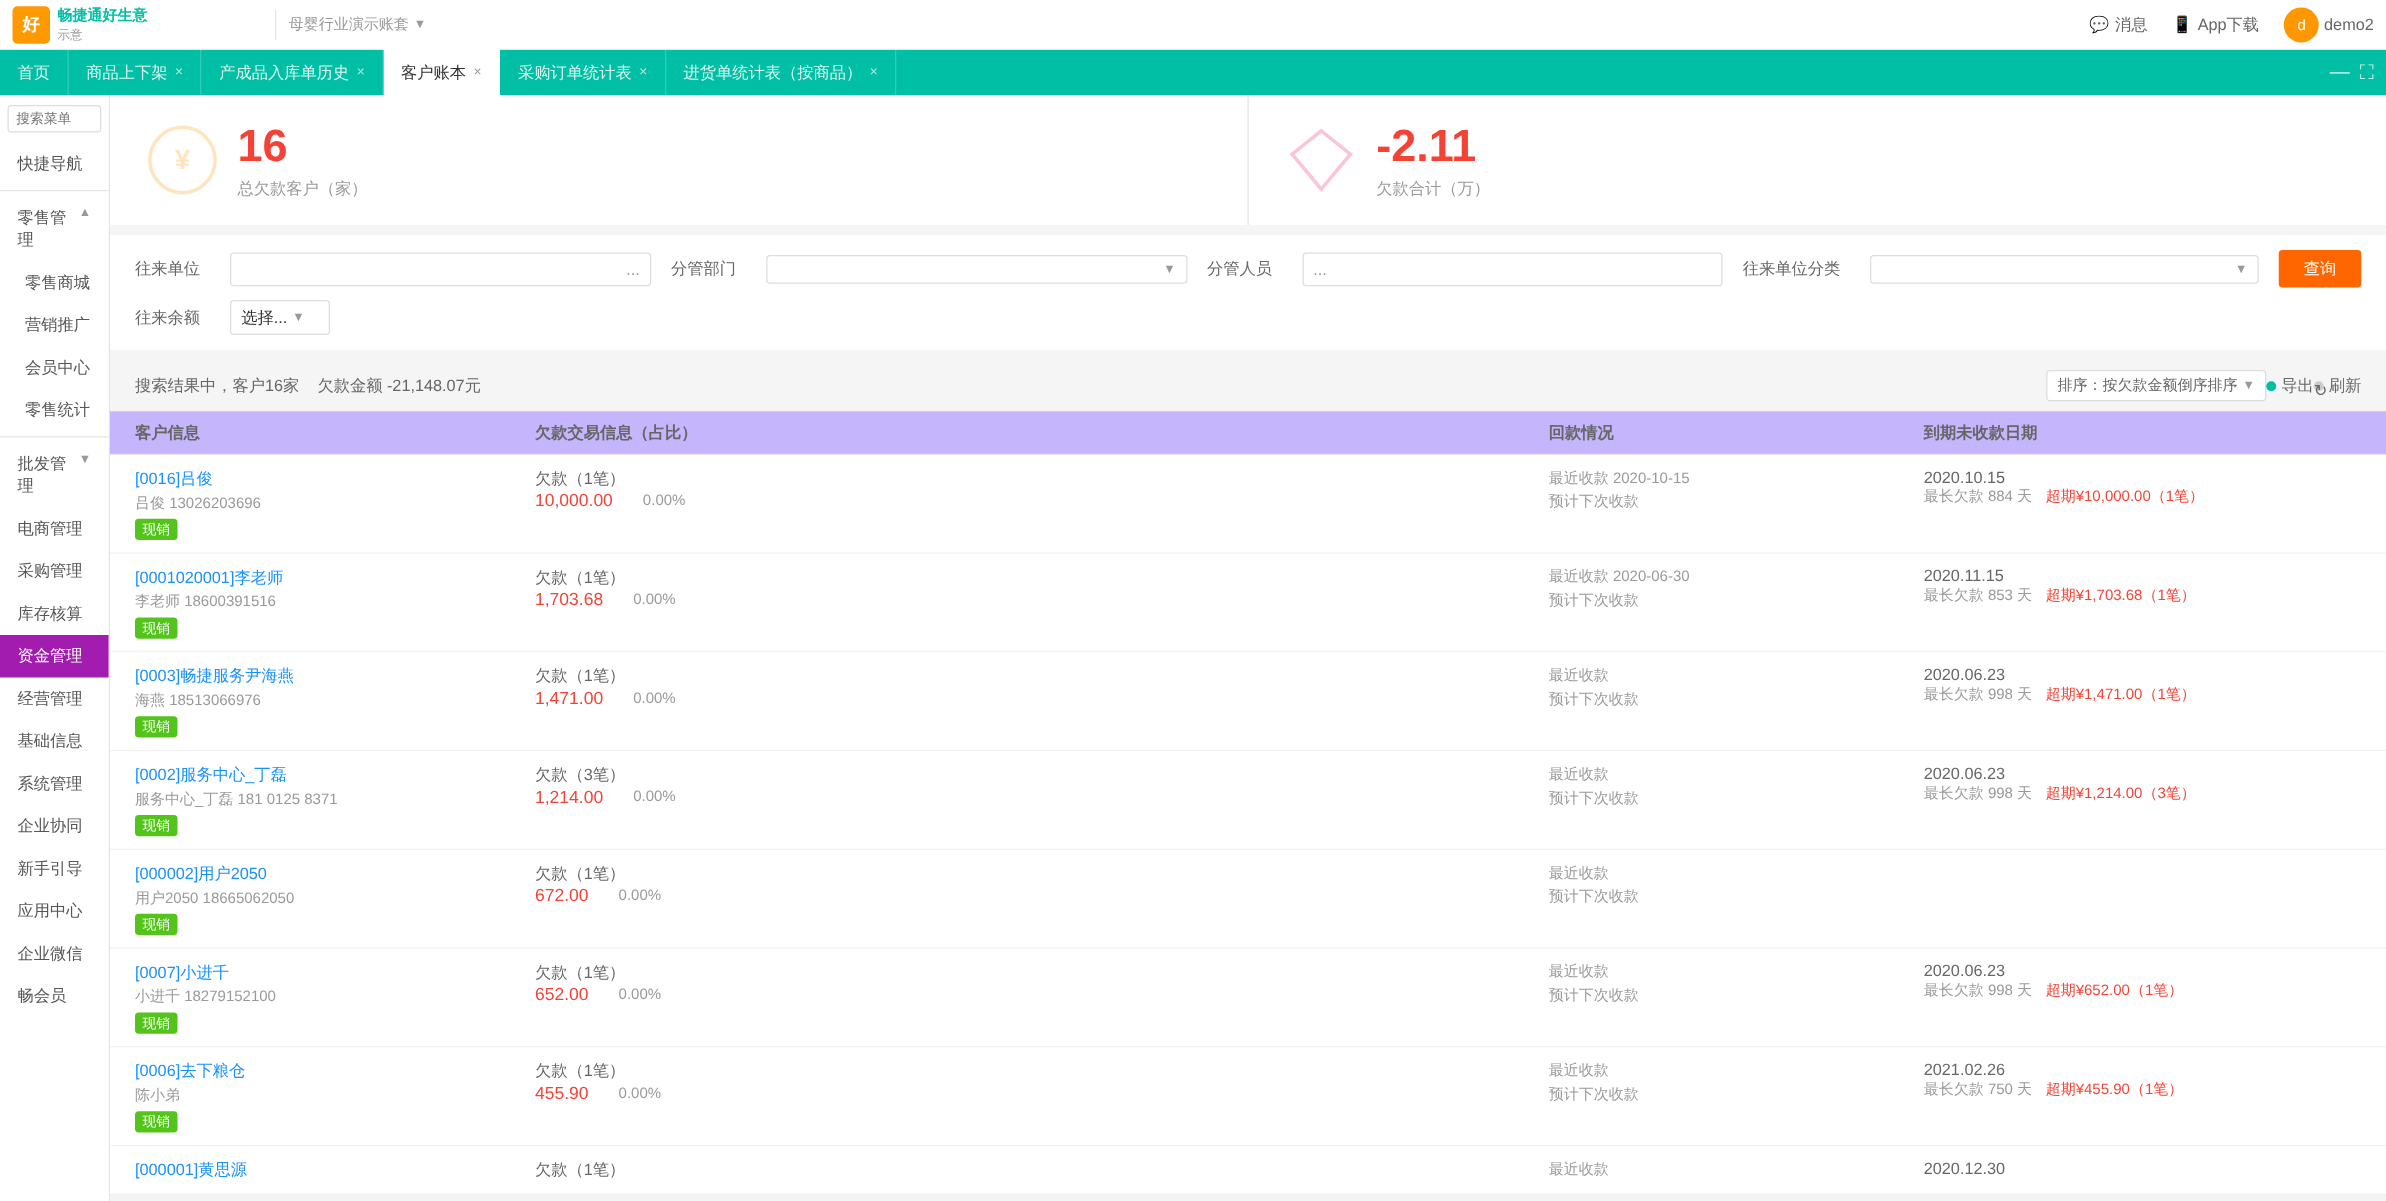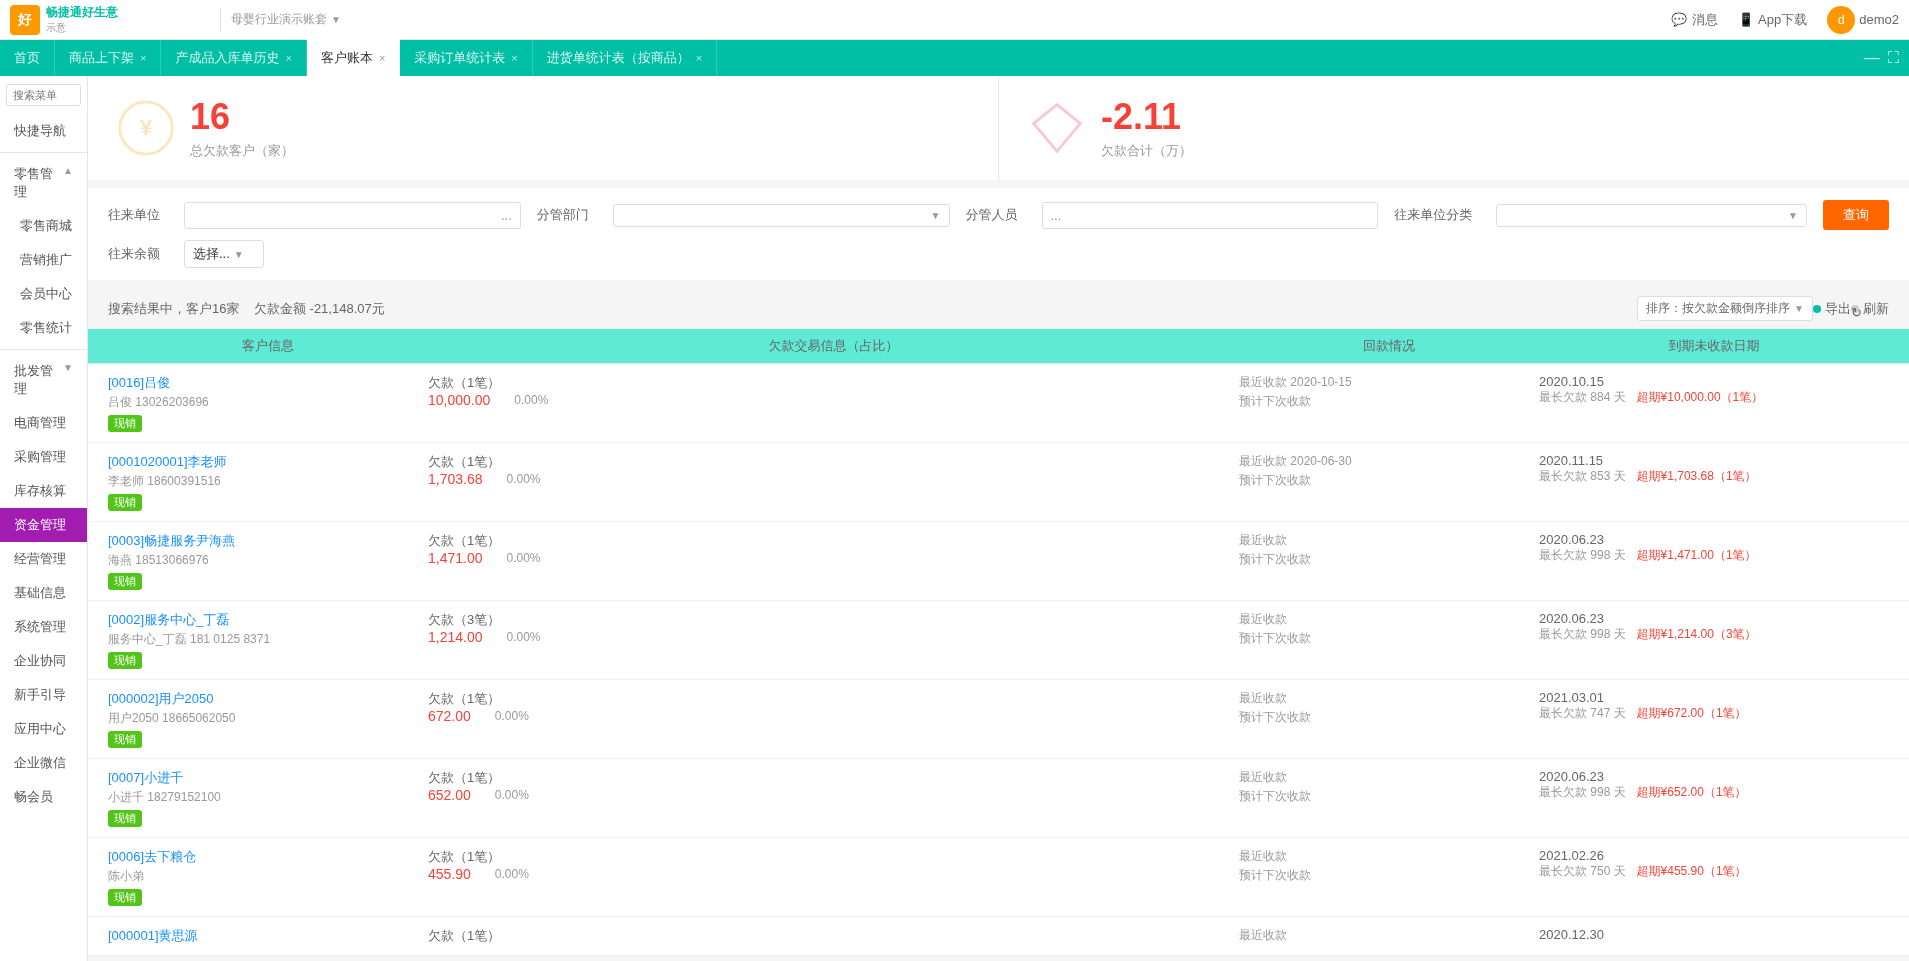--- a/index.html
+++ b/index.html
@@ -62,21 +62,21 @@
     
     .results-bar { background: #f5f5f5; padding: 8px 20px; display: flex; align-items: center; justify-content: space-between; font-size: 13px; color: #666; }
     .results-bar-right { display: flex; align-items: center; gap: 0; }
     .sort-select { border: 1px solid #ddd; border-radius: 3px; padding: 3px 8px; font-size: 12px; display: flex; align-items: center; gap: 4px; cursor: pointer; background: #fff; }
     .action-btn { display: flex; align-items: center; gap: 4px; cursor: pointer; font-size: 13px; color: #666; }
     .action-btn .dot { width: 8px; height: 8px; border-radius: 50%; background: #ccc; }
     .action-btn .dot.green { background: #00bfa5; }
 
     
     .data-table { background: #fff; }
-    .table-header { display: grid; grid-template-columns: 320px 1fr 300px 350px; padding: 8px 20px; background: #5eead4; border-bottom: 1px solid #e5e5e5; color: #666; font-weight: 400; font-size: 13px; text-align: center; }
+    .table-header { display: grid; grid-template-columns: 320px 1fr 300px 350px; padding: 8px 20px; background: #c4b5fd; border-bottom: 1px solid #e5e5e5; color: #666; font-weight: 700; font-size: 13px; }
     .table-row { display: grid; grid-template-columns: 320px 1fr 300px 350px; padding: 10px 20px; border-bottom: 1px solid #f0f0f0; align-items: start; background: #fff; }
 
     .customer-name { color: #1890ff; cursor: pointer; font-size: 13px; }
     .customer-sub { color: #999; font-size: 12px; margin-top: 2px; }
     .customer-tag { display: inline-block; background: #52c41a; color: #fff; border-radius: 3px; padding: 1px 6px; font-size: 11px; margin-top: 4px; }
 
     .debt-count { color: #666; font-size: 13px; }
     .debt-amount { color: #f44336; font-size: 14px; font-weight: 500; }
     .debt-ratio { color: #999; font-size: 12px; margin-left: 16px; }
     .debt-cell { display: flex; align-items: center; flex-wrap: wrap; gap: 8px; }
@@ -468,28 +468,20 @@
             </div>
             <div class="debt-cell">
               <span class="debt-amount">672.00</span>
               <span class="debt-ratio">0.00%</span>
             </div>
           </div>
           <div>
             <div class="collection-date">最近收款</div>
             <div class="collection-next">预计下次收款</div>
           </div>
-          <div>
-            <div class="due-date">2021.03.01</div>
-            <div>
-              <span class="overdue-days">最长欠款 747 天</span>
-              &nbsp;
-              <span class="overdue-amount">超期¥672.00（1笔）</span>
-            </div>
-          </div>
         </div>
 
         <div class="table-row">
           <div>
             <div class="customer-name">[0007]小进千</div>
             <div class="customer-sub">小进千 18279152100</div>
             <span class="customer-tag">现销</span>
           </div>
           <div>
             <div class="debt-cell">

